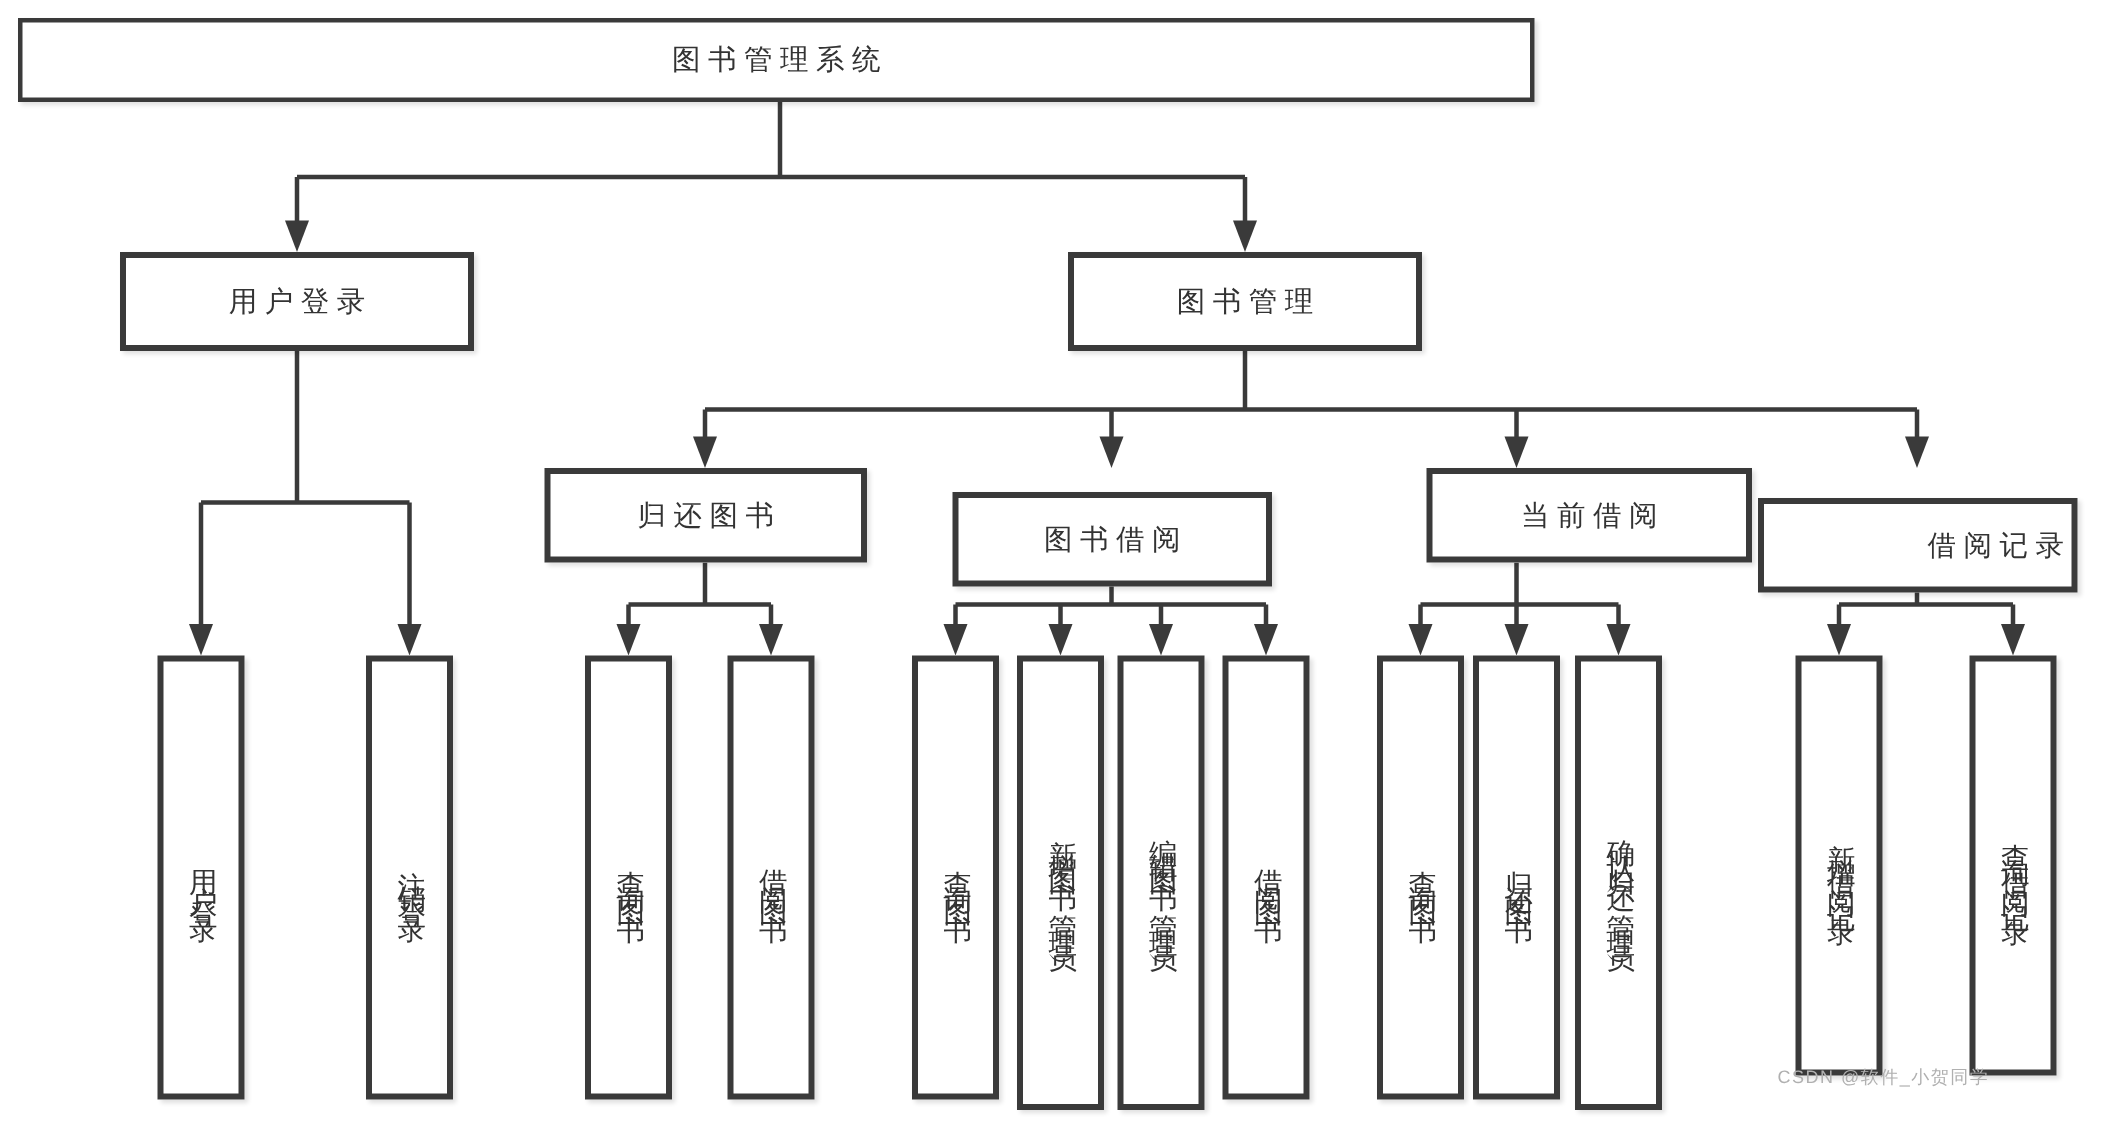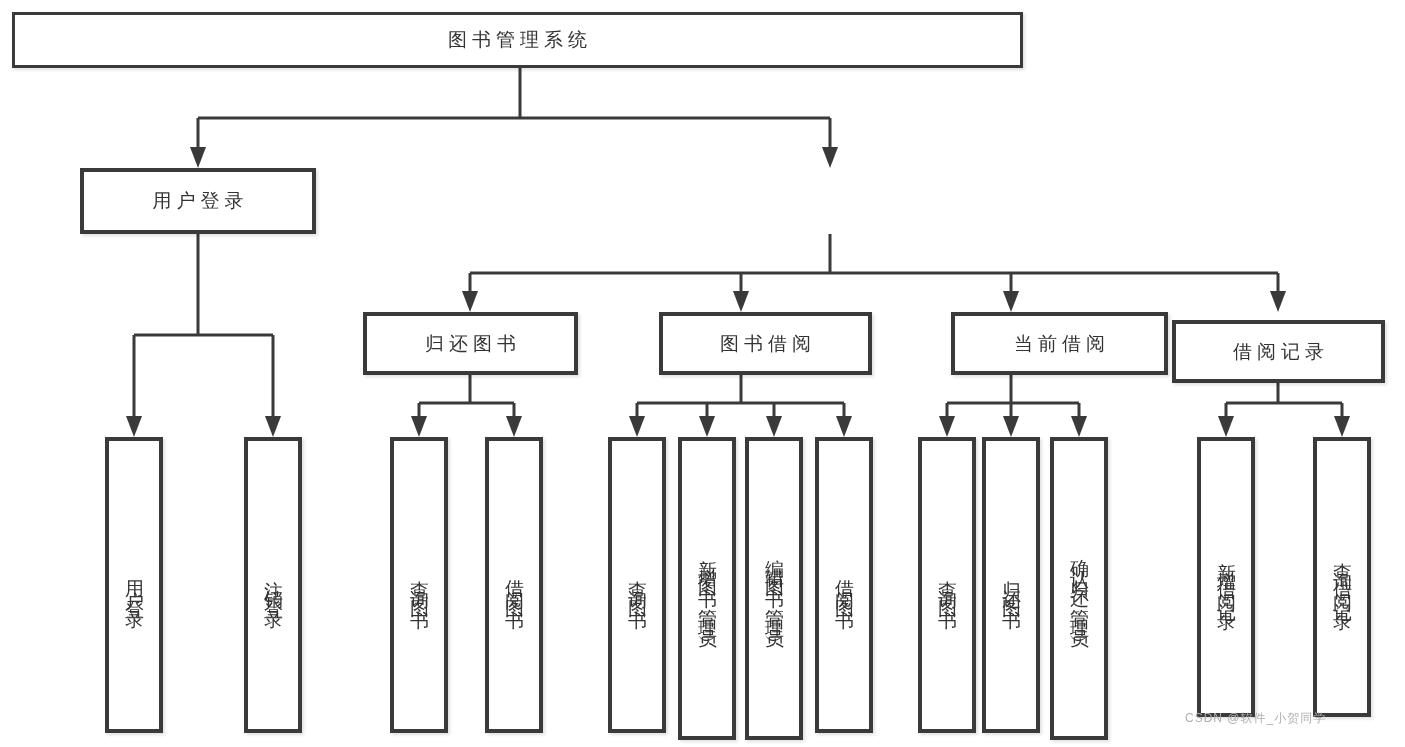--- a/index.html
+++ b/index.html
@@ -139,31 +139,34 @@
     </g>
   </svg>
 
   <div class="box root" style="left:12px; top:12px; width:1011px; height:56px;">
     <span class="hlabel">图书管理系统</span>
   </div>
 
   <div class="box" style="left:80px; top:168px; width:236px; height:66px;">
     <span class="hlabel">用户登录</span>
   </div>
+  <div class="box" style="left:712px; top:168px; width:236px; height:66px;">
+    <span class="hlabel">图书管理</span>
+  </div>
 
   <div class="box" style="left:363px; top:312px; width:215px; height:63px;">
     <span class="hlabel">归还图书</span>
   </div>
-  <div class="box" style="left:635px; top:312px; width:213px; height:63px;margin-left:24px;">
+  <div class="box" style="left:635px; top:328px; width:213px; height:63px;">
     <span class="hlabel">图书借阅</span>
   </div>
   <div class="box" style="left:903px; top:312px; width:217px; height:63px;margin-left:48px;">
     <span class="hlabel">当前借阅</span>
   </div>
-  <div class="box" style="left:1172px; top:320px; width:213px; height:63px;">
+  <div class="box" style="left:1172px; top:332px; width:213px; height:63px;justify-content:flex-end;">
     <span class="hlabel">借阅记录</span>
   </div>
 
   <div class="leaf" style="left:105px;">
     <span class="vtext">用户登录</span>
   </div>
   <div class="leaf" style="left:244px;">
     <span class="vtext">注销登录</span>
   </div>
 

